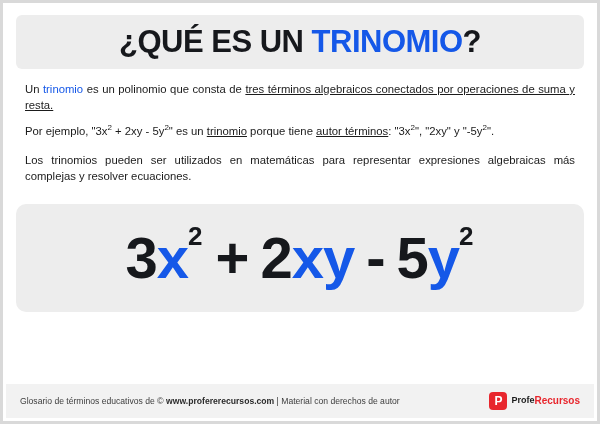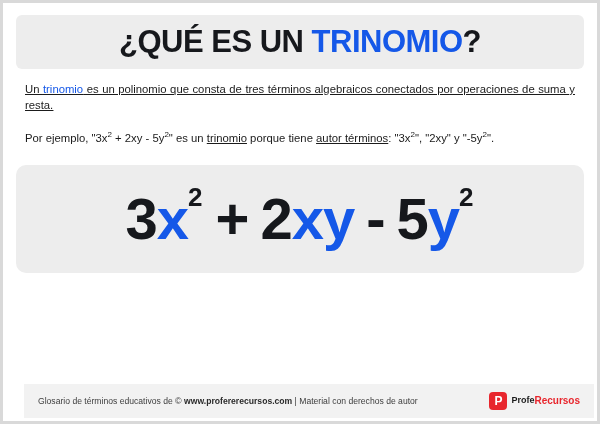--- a/index.html
+++ b/index.html
@@ -48,21 +48,21 @@
     padding: 4px 22px 0 22px;
     flex: 0 0 auto;
   }
   .para {
     font-size: 11.3px;
     line-height: 1.45;
     color: #1b1b1b;
     text-align: justify;
     margin: 0 0 13px 0;
   }
-  .para.first { margin-bottom: 15px; text-decoration: underline; }
+  .para.first { margin-bottom: 8px; }
   .blue { color: #1558e8; }
   .u { text-decoration: underline; }
   .sup { font-size: 8px; vertical-align: super; }
   
   .formula-wrap {
     margin: 6px 13px 0 13px;
     background: #ededed;
     border-radius: 10px;
     height: 108px;
     display: flex;
@@ -84,21 +84,21 @@
     font-size: 26px;
     vertical-align: super;
     position: relative;
     top: -6px;
     margin-right: 2px;
   }
   .formula .sp { display: inline-block; width: 12px; }
   
   .footer {
     position: absolute;
-    left: 21px;
+    left: 3px;
     right: 3px;
     bottom: 3px;
     height: 34px;
     background: #f2f2f2;
     display: flex;
     align-items: center;
     padding: 0 14px;
     box-sizing: border-box;
     justify-content: flex-end;
   }
@@ -155,20 +155,21 @@
   <div class="title-bar">
     <div class="title-text"><span>¿QUÉ ES UN </span><span class="hl">TRINOMIO</span><span>?</span></div>
   </div>
 
   <div class="content">
 
     <p class="para first"><span>Un </span><span class="blue">trinomio</span><span> es un polinomio que consta de </span><span class="u">tres términos algebraicos conectados por operaciones de suma y resta.</span></p>
 
     <p class="para"><span>Por ejemplo, "3x</span><span class="sup">2</span><span> + 2xy - 5y</span><span class="sup">2</span><span>" es un </span><span class="u">trinomio</span><span> porque tiene </span><span class="u">autor términos</span><span>: "3x</span><span class="sup">2</span><span>", "2xy" y "-5y</span><span class="sup">2</span><span>".</span></p>
 
+    <p class="para">Los trinomios pueden ser utilizados en matemáticas para representar expresiones algebraicas más complejas y resolver ecuaciones.</p>
 
   </div>
 
   <div class="formula-wrap">
     <div class="formula">
         <span>3</span>
         <span class="b">x</span>
         <span class="exp">2</span>
         <span class="sp"></span>
         <span>+</span>

